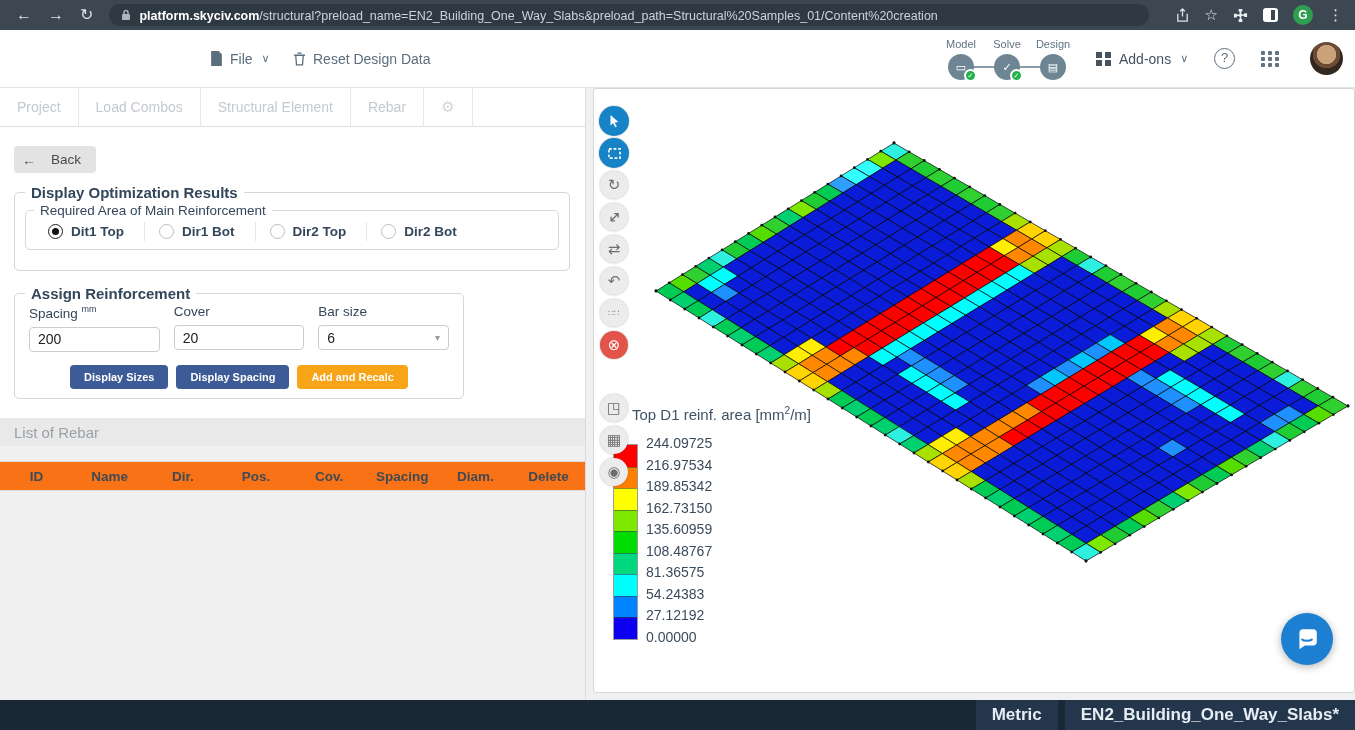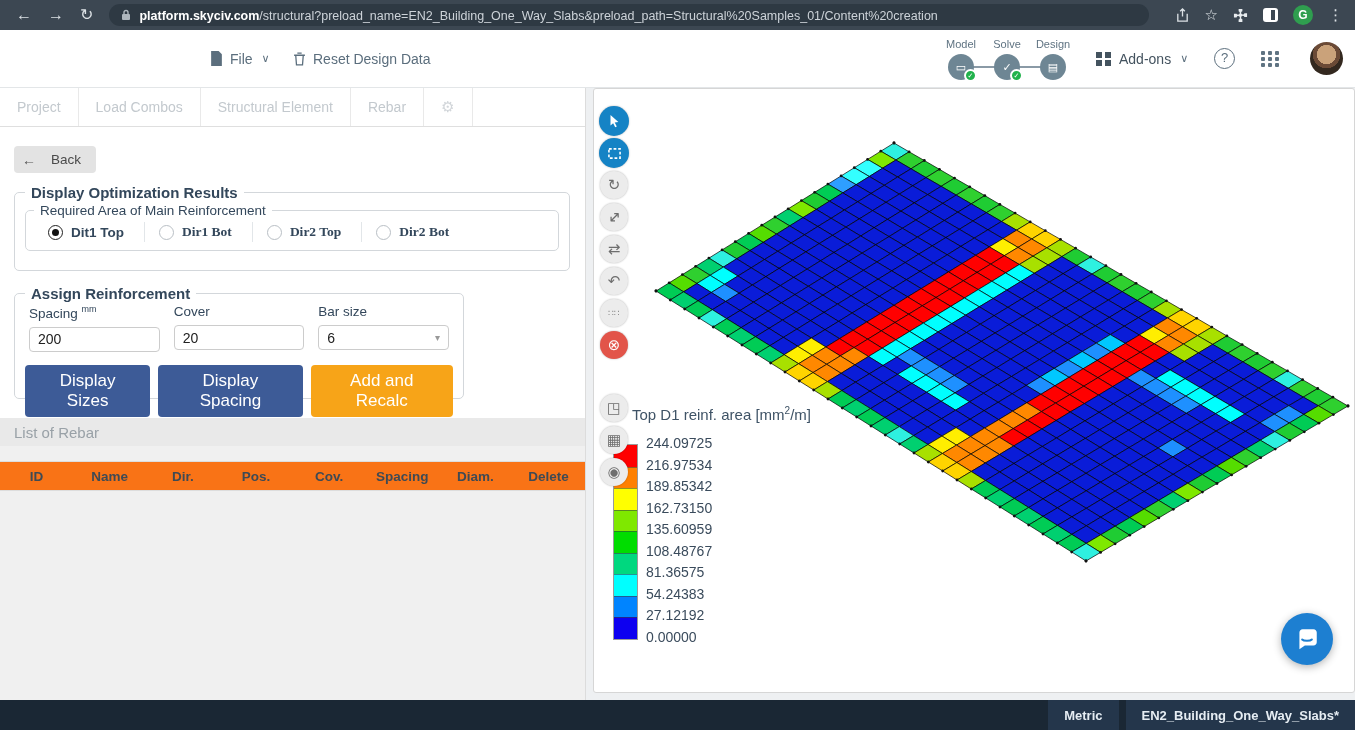--- a/index.html
+++ b/index.html
@@ -57,37 +57,37 @@
     border-radius:4px; display:flex; align-items:center; cursor:pointer; }
   #back-btn .arrow { width:30px; text-align:center; color:#555; font-size:14px; }
   #back-btn .lbl { flex:1; text-align:center; color:#4a4a4a; font-size:13.5px; padding-right:8px; }
   fieldset { border:1px solid #d3d7db; border-radius:5px; position:absolute; padding:0 10px 12px; background:#fff; }
   fieldset legend { font-size:15px; font-weight:700; color:#33475b; padding:0 6px; }
   fieldset.inner { position:relative; margin-top:2px; padding:0 8px 6px; }
   fieldset.inner legend { font-size:13.5px; font-weight:400; }
   #fs-display { left:14px; top:96px; width:556px; height:87px; }
   #radio-row { display:flex; align-items:center; padding:4px 0 2px; }
   .radio-opt { display:flex; align-items:center; gap:8px; padding:2px 20px 2px 14px; cursor:pointer; }
-  .radio-opt + .radio-opt { border-left:1px solid #e2e6e9;font-family:Liberation Serif, serif; }
+  .radio-opt + .radio-opt { border-left:1px solid #e2e6e9; }
   .rc { width:15px; height:15px; border:1px solid #b9bfc5; border-radius:50%; background:#fff; }
   .rc.sel { border-color:#222; }
   .rc.sel::after { content:""; display:block; width:7px; height:7px; background:#111; border-radius:50%; margin:3px; }
   .radio-lbl { font-size:13.5px; font-weight:700; color:#33475b; }
   #fs-assign { left:14px; top:197px; width:450px; height:114px; }
   .fields-row { display:flex; gap:14px; padding:2px 4px 0; }
   .field { flex:1; }
   .field label { display:block; font-size:13.5px; color:#33475b; margin-bottom:6px; }
   .field sup { font-size:9px; }
   .tin { width:100%; height:25px; border:1px solid #ccc; border-radius:4px; padding:0 8px;
     font-size:14px; color:#222; font-family:"Liberation Sans",sans-serif; }
   .tselect { width:100%; height:25px; border:1px solid #ccc; border-radius:4px; padding:0 8px;
     font-size:14px; color:#222; display:flex; align-items:center; cursor:pointer; position:relative; }
   .tselect .caret { position:absolute; right:8px; color:#999; font-size:10px; }
   .btns-row { display:flex; justify-content:center; gap:8px; margin-top:13px; }
-  .btn { border:none; border-radius:4px; color:#fff; font-weight:400; font-size:17px;
+  .btn { border:none; border-radius:4px; color:#fff; font-weight:700; font-size:11px;
     padding:6px 14px; cursor:pointer; font-family:"Liberation Sans",sans-serif; }
   .btn-blue { background:#3d5b97; }
   .btn-orange { background:#f7a418; }
   .rebar-sec { position:absolute; left:0; right:0; top:330px; bottom:0; background:#f0f0f0; }
   #rebar-band { height:28px; background:#e9e9e9; display:flex; align-items:center; padding-left:14px;
     font-size:15px; color:#99a1a7; }
   #rebar-thead { margin-top:15px; height:30px; background:#f97316; border-top:1px solid #ddd;
     border-bottom:1px solid #ddd; display:grid; grid-template-columns:repeat(8,1fr); align-items:center; }
   #rebar-thead .th { text-align:center; font-size:13.5px; font-weight:700; color:#3f4a54; }
 
@@ -111,21 +111,21 @@
   #clabels { position:absolute; left:52px; top:344px; z-index:1; }
   #clabels div { height:21.5px; line-height:21.5px; font-size:14px; color:#3a4b5c; }
 
   
   #chat-btn { position:absolute; left:1281px; top:613px; width:52px; height:52px; border-radius:50%;
     background:#1d7fd1; box-shadow:0 2px 8px rgba(0,0,0,.3); display:flex; align-items:center;
     justify-content:center; cursor:pointer; z-index:5; }
   #statusbar { position:absolute; left:0; top:700px; width:1355px; height:30px; background:#1a2734;
     display:flex; justify-content:flex-end; }
   .sbox { background:#24364b; margin-left:7px; display:flex; align-items:center; padding:0 16px;
-    font-size:13px; font-weight:600; color:#e6edf3; cursor:pointer; }
+    font-size:17px; font-weight:600; color:#e6edf3; cursor:pointer; }
 </style>
 </head>
 <body>
 
 <div id="chrome">
   <span class="navic">←</span>
   <span class="navic">→</span>
   <span class="navic">↻</span>
   <div class="urlpill">
     <span style="display:flex">

